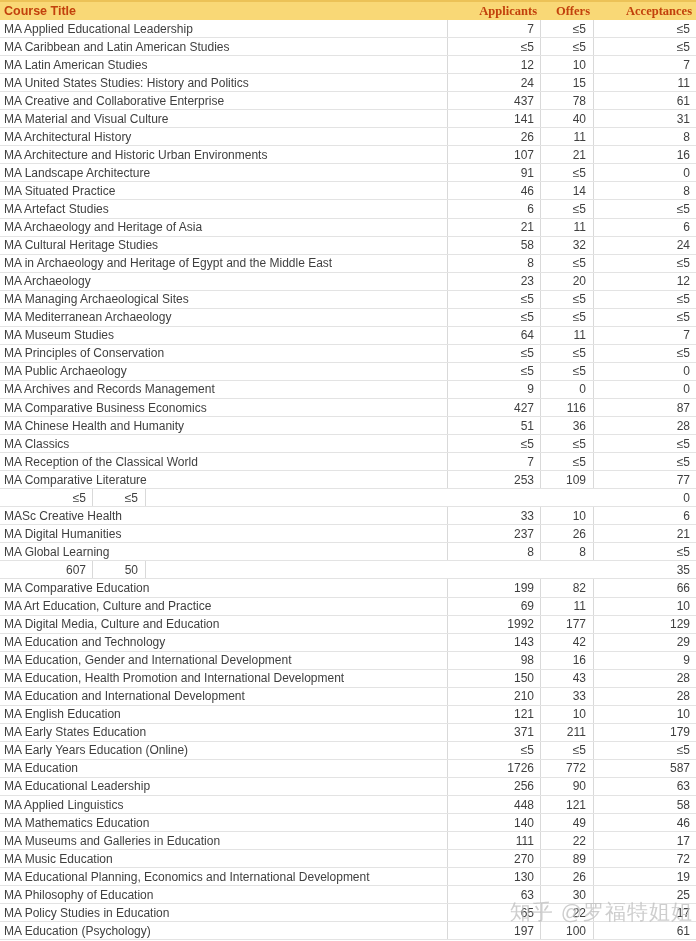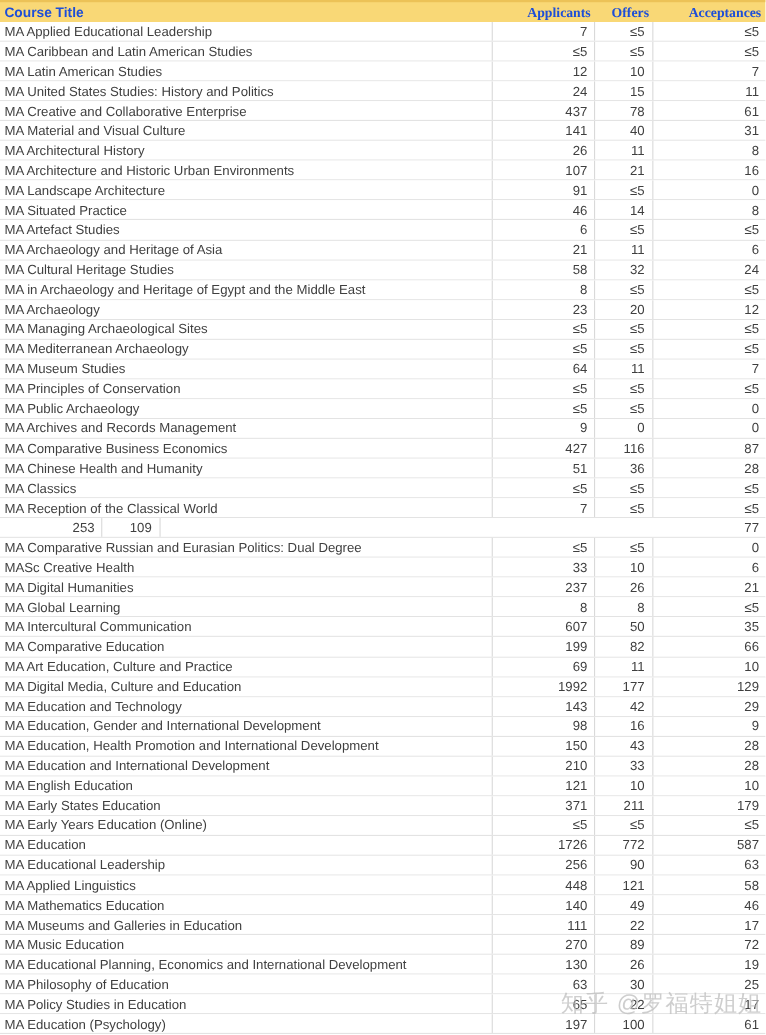--- a/index.html
+++ b/index.html
@@ -14,21 +14,21 @@
   }
   .sheet { width: 696px; }
   .header-row {
     display: flex;
     height: 20px;
     background: #f9d876;
     border-top: 2px solid #ecc257;
     align-items: center;
     font-size: 12.5px;
     font-weight: bold;
-    color: #1d4ed8;
+    color: #c2410c;
   }
   .row {
     display: flex;
     height: 18.06px;
     align-items: flex-end;
     font-size: 12px;
     color: #3f3f3f;
     border-bottom: 1px solid #e3e3e3;
     background: #ffffff;
   }
@@ -250,27 +250,27 @@
   </div>
 
   <div class="row">
     <div class="cell c-title">MA Reception of the Classical World</div>
     <div class="cell c-app">7</div>
     <div class="cell c-off">≤5</div>
     <div class="cell c-acc">≤5</div>
   </div>
 
   <div class="row">
+    <div class="cell c-title">MA Comparative Literature</div>
     <div class="cell c-app">253</div>
     <div class="cell c-off">109</div>
     <div class="cell c-acc">77</div>
   </div>
 
   <div class="row">
-    <div class="cell c-title">MA Comparative Russian and Eurasian Politics: Dual Degree</div>
     <div class="cell c-app">≤5</div>
     <div class="cell c-off">≤5</div>
     <div class="cell c-acc">0</div>
   </div>
 
   <div class="row">
     <div class="cell c-title">MASc Creative Health</div>
     <div class="cell c-app">33</div>
     <div class="cell c-off">10</div>
     <div class="cell c-acc">6</div>
@@ -284,21 +284,20 @@
   </div>
 
   <div class="row">
     <div class="cell c-title">MA Global Learning</div>
     <div class="cell c-app">8</div>
     <div class="cell c-off">8</div>
     <div class="cell c-acc">≤5</div>
   </div>
 
   <div class="row">
-    <div class="cell c-title">MA Intercultural Communication</div>
     <div class="cell c-app">607</div>
     <div class="cell c-off">50</div>
     <div class="cell c-acc">35</div>
   </div>
 
   <div class="row">
     <div class="cell c-title">MA Comparative Education</div>
     <div class="cell c-app">199</div>
     <div class="cell c-off">82</div>
     <div class="cell c-acc">66</div>

